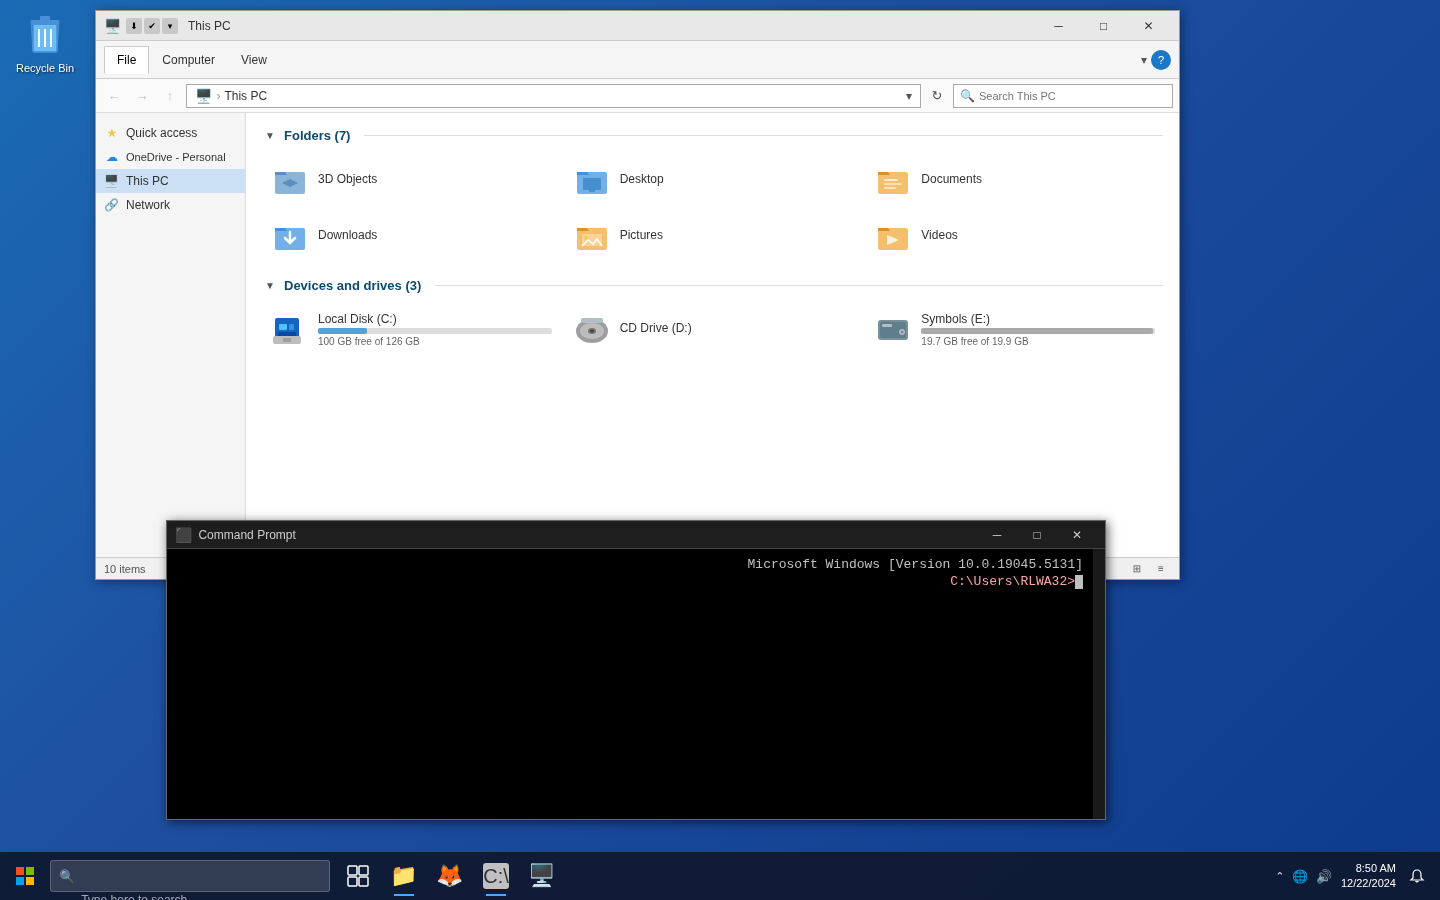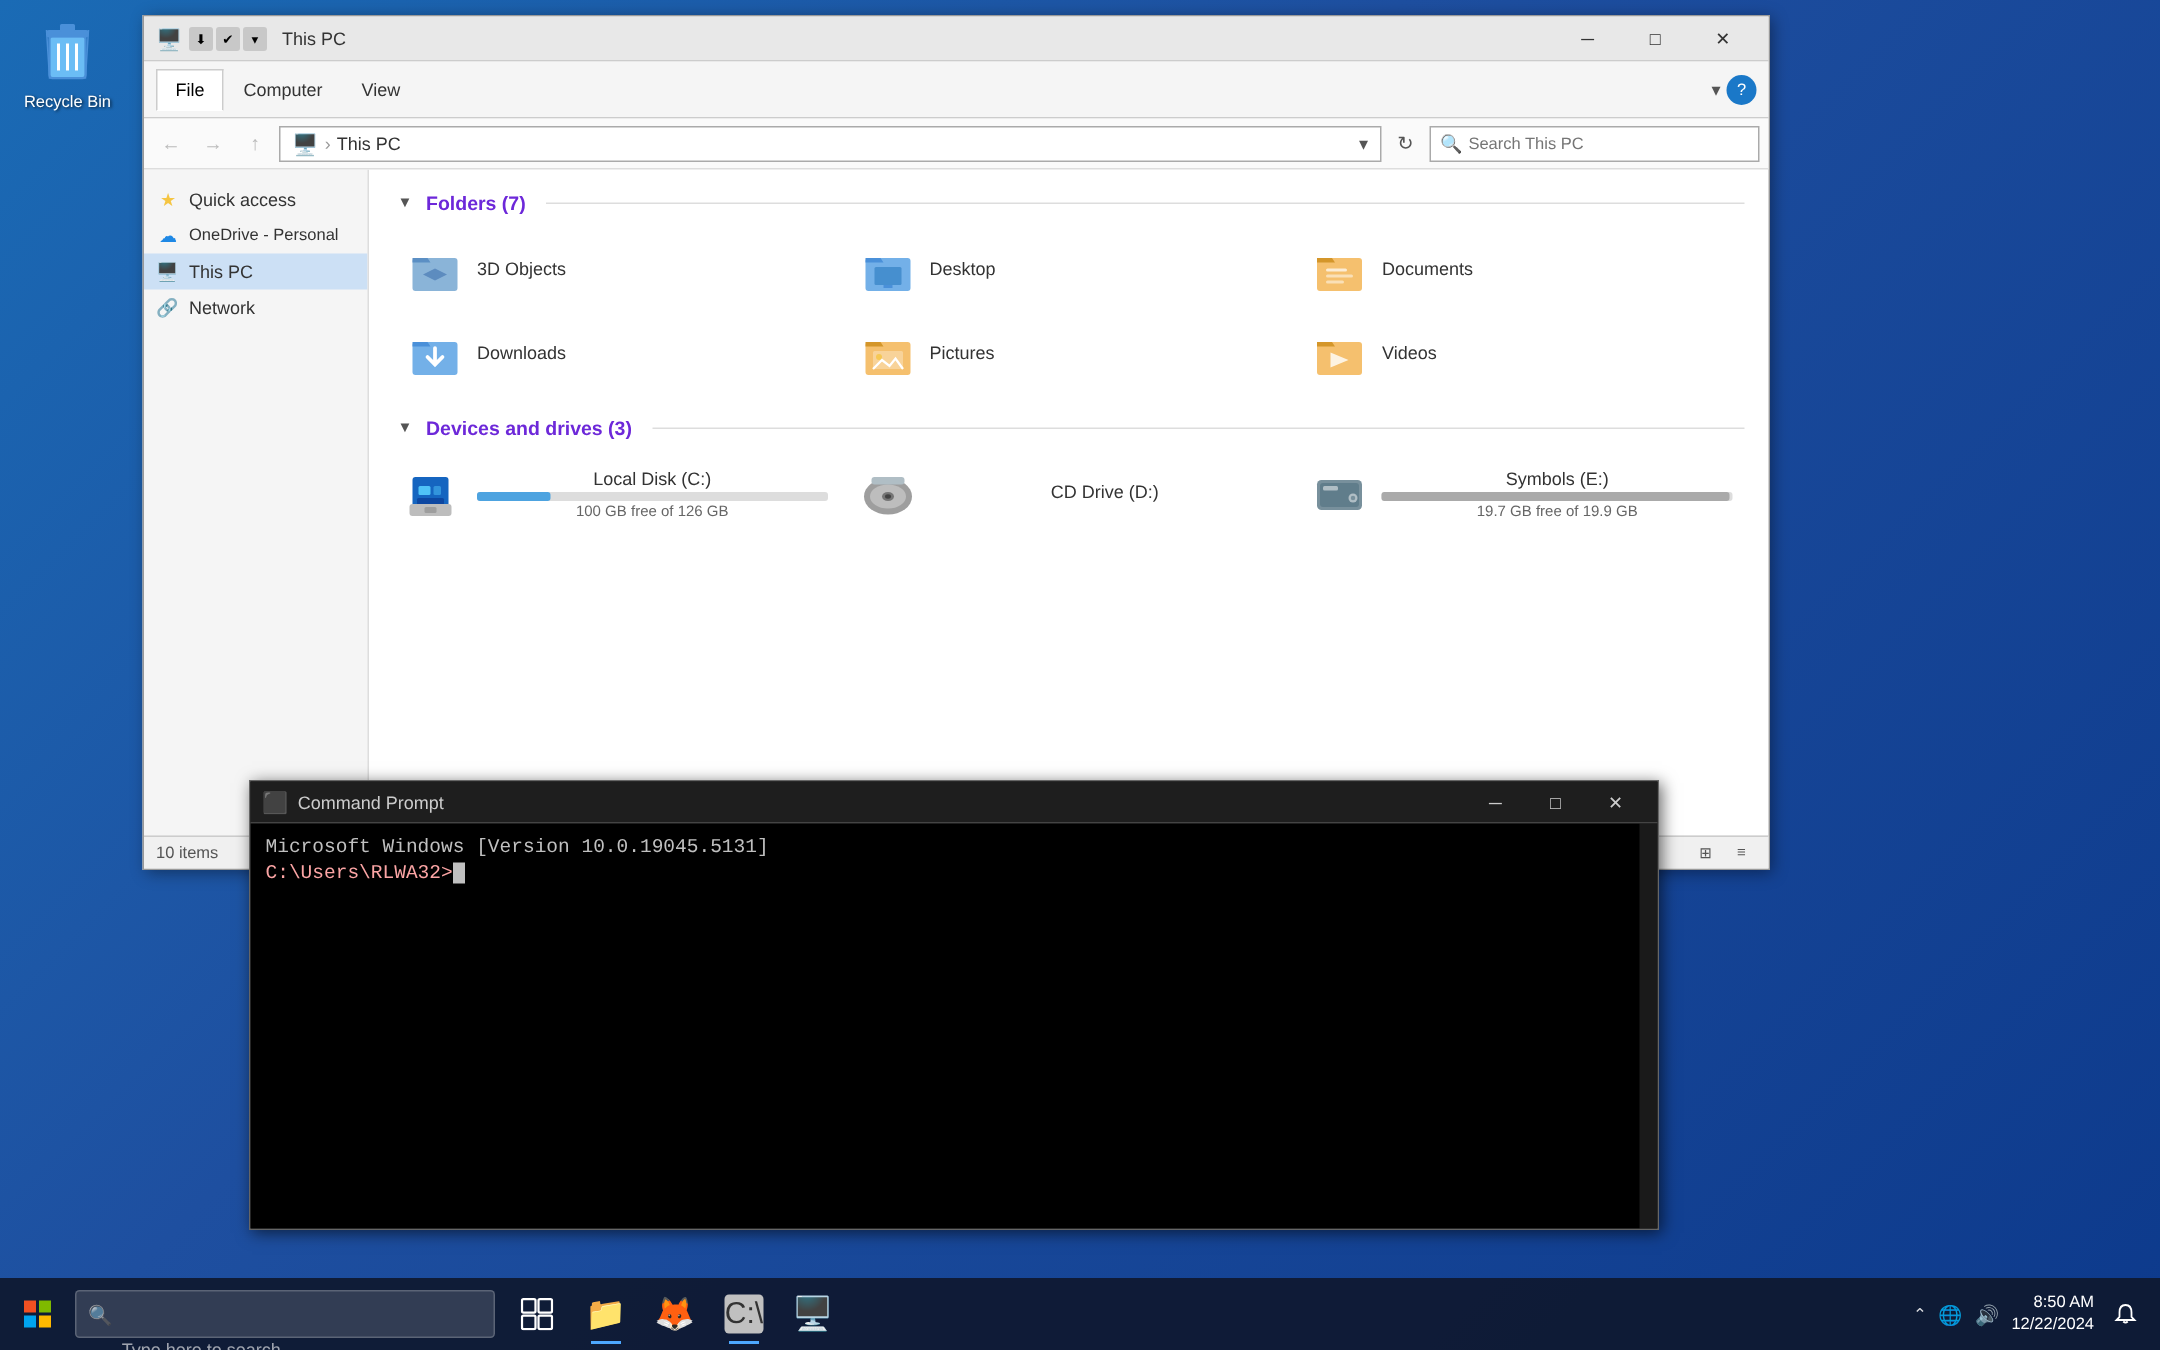--- a/index.html
+++ b/index.html
@@ -263,21 +263,21 @@
       cursor: pointer;
       font-size: 10px;
       color: #555;
       display: flex;
       align-items: center;
       justify-content: center;
     }
     .section-title {
       font-size: 13px;
       font-weight: 600;
-      color: #6d28d9;
+      color: #0c4a6e;
     }
     .section-divider {
       flex: 1;
       height: 1px;
       background: #ddd;
       margin-left: 8px;
     }
 
     
     .folder-grid {
@@ -306,21 +306,20 @@
     .folder-label {
       font-size: 12px;
       color: #333;
     }
 
     
     .drives-grid {
       display: grid;
       grid-template-columns: repeat(3, 1fr);
       gap: 4px;
-      text-align: center;
     }
     .drive-item {
       display: flex;
       align-items: center;
       gap: 8px;
       padding: 6px 8px;
       cursor: pointer;
       border-radius: 3px;
     }
     .drive-icon-wrap {
@@ -434,21 +433,21 @@
     }
     .cmd-content {
       flex: 1;
       background: #000;
       color: #c0c0c0;
       font-family: 'Courier New', monospace;
       font-size: 13px;
       padding: 8px 10px;
       overflow-y: auto;
     }
-    .cmd-line { margin-bottom: 2px; }
+    .cmd-line { margin-bottom: 2px; text-align: right; }
     .cmd-prompt { color: #fca5a5; }
     .cursor {
       display: inline-block;
       width: 8px;
       height: 14px;
       background: #c0c0c0;
       vertical-align: middle;
       animation: blink 1s step-end infinite;
     }
     @keyframes blink {

